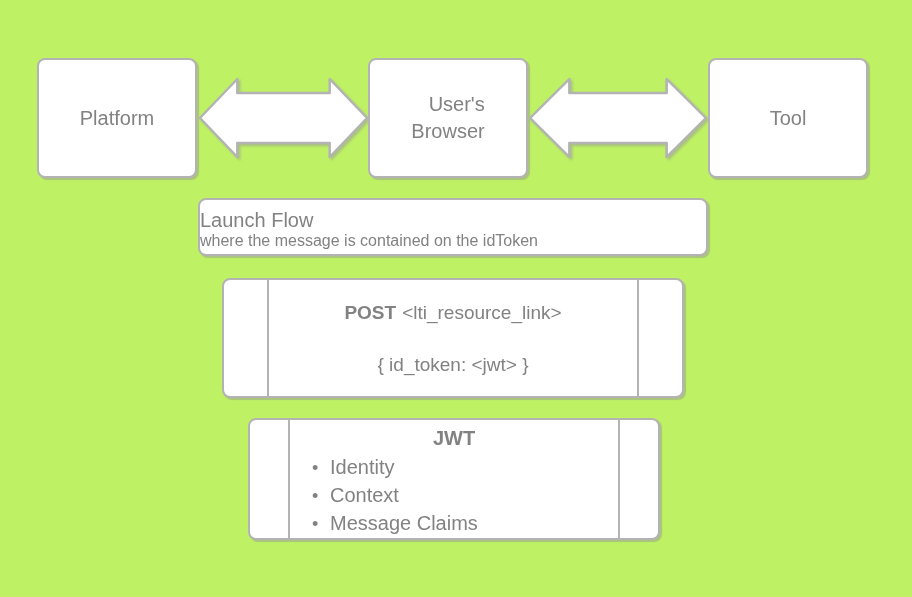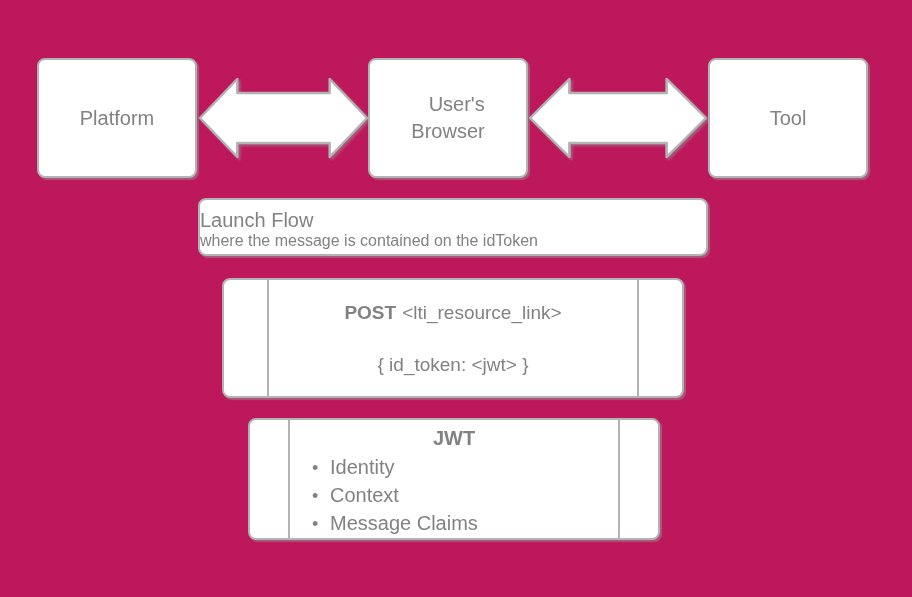--- a/index.html
+++ b/index.html
@@ -4,21 +4,21 @@
 <style>
   html, body {
     margin: 0;
     padding: 0;
     background: #000000;
   }
   .canvas {
     position: relative;
     width: 912px;
     height: 597px;
-    background: #be185d;
+    background: #bef264;
     font-family: "Liberation Sans", sans-serif;
     color: #828282;
     overflow: hidden;
   }
   .box {
     position: absolute;
     box-sizing: border-box;
     background: #ffffff;
     border: 2px solid #b3b3b3;
     border-radius: 8px;

